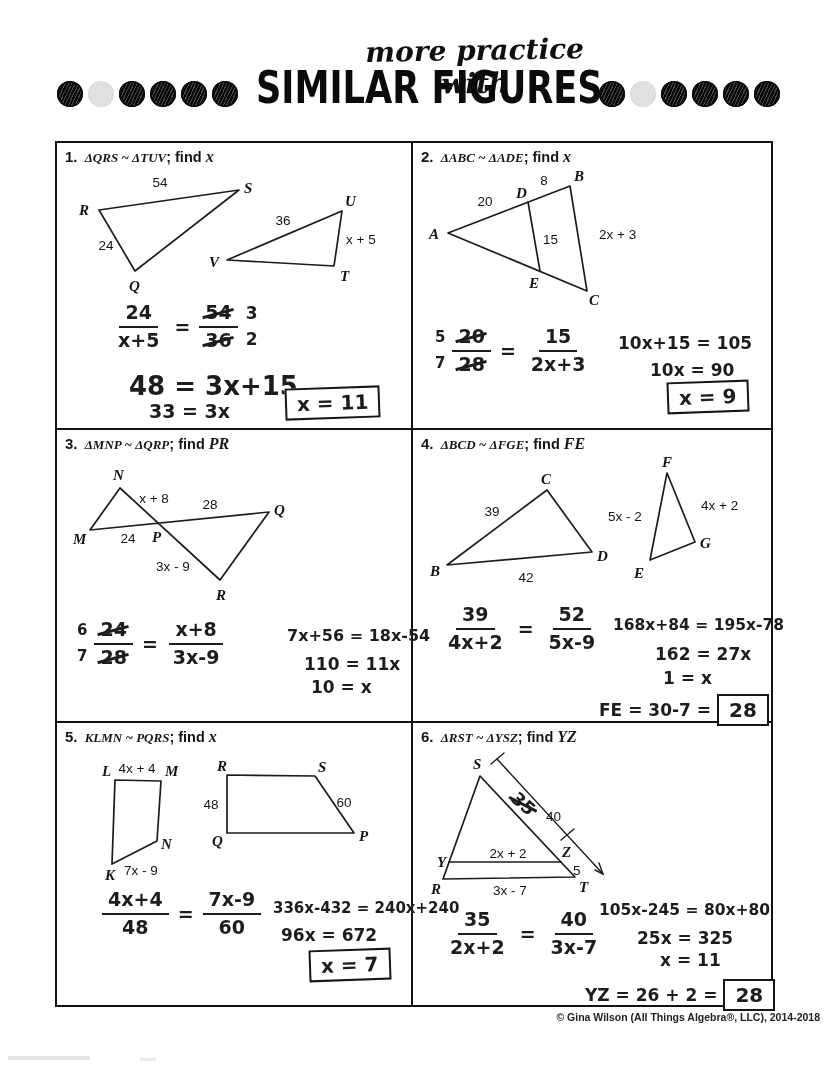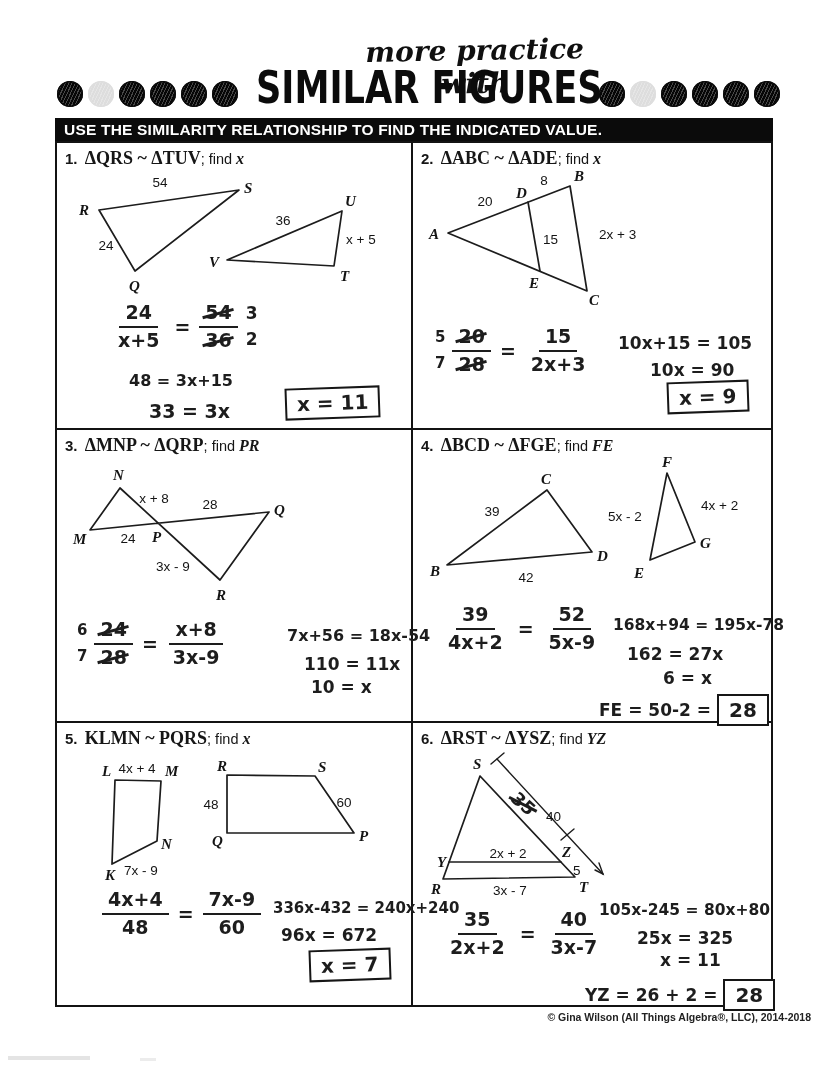--- a/index.html
+++ b/index.html
@@ -24,22 +24,22 @@
     letter-spacing:.2px;box-sizing:border-box;}
 
   
   .sheet{position:absolute;left:55px;top:141px;width:718px;height:866px;border:2px solid #131313;
     display:grid;grid-template-columns:356px 1fr;grid-template-rows:287px 293px 1fr;box-sizing:border-box;}
   .cell{position:relative;box-sizing:border-box;}
   .br{border-right:2px solid #131313}.bb{border-bottom:2px solid #131313}
 
   .ptitle{position:absolute;left:8px;top:5px;white-space:nowrap;font-size:15px;}
   .pnum{font-weight:bold;margin-right:3px;}
-  .pname{font-family:"Liberation Serif",serif;font-weight:bold;font-size:18px;}
-  .ptask{font-size:14.5px;}
+  .pname{font-family:"Liberation Serif",serif;font-style:italic;font-weight:bold;font-size:13px;}
+  .ptask{font-size:14.5px;font-weight:bold;}
   .pvar{font-family:"Liberation Serif",serif;font-style:italic;font-weight:bold;font-size:16px;}
 
   .dsvg{position:absolute;left:0;top:0;}
   .edge{stroke:#1c1c1c;stroke-width:1.7;fill:none;stroke-linejoin:round;stroke-linecap:round;}
   .thin{stroke:#1c1c1c;stroke-width:1.4;fill:none;stroke-linecap:round;}
   .vl{font-family:"Liberation Serif",serif;font-style:italic;font-weight:bold;font-size:15px;fill:#141414;}
   .sl{font-family:"Liberation Sans",sans-serif;font-size:13.5px;fill:#141414;}
 
   
   .hand{font-family:"DejaVu Sans",sans-serif;font-weight:bold;color:#1d1d1d;}
@@ -52,21 +52,21 @@
   .mini{display:flex;flex-direction:column;font-size:15px;line-height:1.7;margin-right:2px;}
   .mini2{display:flex;flex-direction:column;font-size:17px;line-height:1.5;margin-left:3px;}
   .xout{position:relative;display:inline-block;}
   .xout::after{content:"";position:absolute;left:-3px;right:-3px;top:46%;height:2.5px;
     background:#1d1d1d;transform:rotate(-15deg);}
   .wl{font-size:17px;}
   .ansbox{display:inline-block;border:2.5px solid #161616;padding:2px 10px;font-size:20px;background:#fff;}
   .tilt{transform:rotate(-2deg);}
   .hand35{position:absolute;left:98px;top:70px;font-size:18px;transform:rotate(42deg);}
 
-  .footer{position:absolute;left:4px;top:1011px;width:807px;text-align:right;
+  .footer{position:absolute;left:13px;top:1011px;width:807px;text-align:right;
     font-size:10.5px;font-weight:bold;color:#222;}
   .artifact{position:absolute;background:#e4e4e4;}
 </style>
 </head>
 <body>
 
 <div class="page">
 
   <div class="script-title">more practice with</div>
   <div class="main-title">SIMILAR FIGURES</div>
@@ -79,21 +79,20 @@
     <span class="circ"></span>
   </div>
   <div class="circles right">
     <span class="circ"></span>
     <span class="circ faint"></span>
     <span class="circ"></span>
     <span class="circ"></span>
     <span class="circ"></span>
     <span class="circ"></span>
   </div>
-  <div class="banner">USE THE SIMILARITY RELATIONSHIP TO FIND THE INDICATED VALUE.</div>
 
   <div class="sheet">
 
     <div class="cell br bb">
       <div class="ptitle">
         <span class="pnum">1.</span>
         <span class="pname">ΔQRS ~ ΔTUV</span><span class="ptask">; find </span><span class="pvar">x</span>
       </div>
       <svg class="dsvg" width="356" height="287" viewBox="0 0 356 287">
         <path class="edge" d="M42,67 L182,47 L78,128 Z"></path>
@@ -117,21 +116,21 @@
         <span class="eq">=</span>
         <div class="fr">
           <span class="n"><span class="xout">54</span></span>
           <span class="d"><span class="xout">36</span></span>
         </div>
         <div class="mini2">
           <span>3</span>
           <span>2</span>
         </div>
       </div>
-      <div class="work hand" style="left:72px;top:228px;font-size:16px">48 = 3x+15</div>
+      <div class="work hand" style="left:72px;top:228px;font-size:26px">48 = 3x+15</div>
       <div class="work hand" style="left:92px;top:257px;font-size:19px">33 = 3x</div>
       <div class="work hand ansbox tilt" style="left:228px;top:244px">x = 11</div>
     </div>
 
     <div class="cell bb">
       <div class="ptitle">
         <span class="pnum">2.</span>
         <span class="pname">ΔABC ~ ΔADE</span><span class="ptask">; find </span><span class="pvar">x</span>
       </div>
       <svg class="dsvg" width="356" height="287" viewBox="0 0 356 287">
@@ -227,25 +226,25 @@
         <div class="fr">
           <span class="n">39</span>
           <span class="d">4x+2</span>
         </div>
         <span class="eq">=</span>
         <div class="fr">
           <span class="n">52</span>
           <span class="d">5x-9</span>
         </div>
       </div>
-      <div class="work hand" style="left:200px;top:186px;font-size:15.5px">168x+94 = 195x-78</div>
-      <div class="work hand wl" style="left:214px;top:214px">162 = 27x</div>
-      <div class="work hand wl" style="left:250px;top:238px">6 = x</div>
+      <div class="work hand" style="left:200px;top:186px;font-size:15.5px">168x+84 = 195x-78</div>
+      <div class="work hand wl" style="left:242px;top:214px">162 = 27x</div>
+      <div class="work hand wl" style="left:250px;top:238px">1 = x</div>
       <div class="work prop hand" style="left:186px;top:264px">
-        <span class="wl">FE = 50-2 =</span>
+        <span class="wl">FE = 30-7 =</span>
         <span class="ansbox" style="margin-left:6px">28</span>
       </div>
     </div>
 
     <div class="cell br">
       <div class="ptitle">
         <span class="pnum">5.</span>
         <span class="pname">KLMN ~ PQRS</span><span class="ptask">; find </span><span class="pvar">x</span>
       </div>
       <svg class="dsvg" width="356" height="284" viewBox="0 0 356 284">

